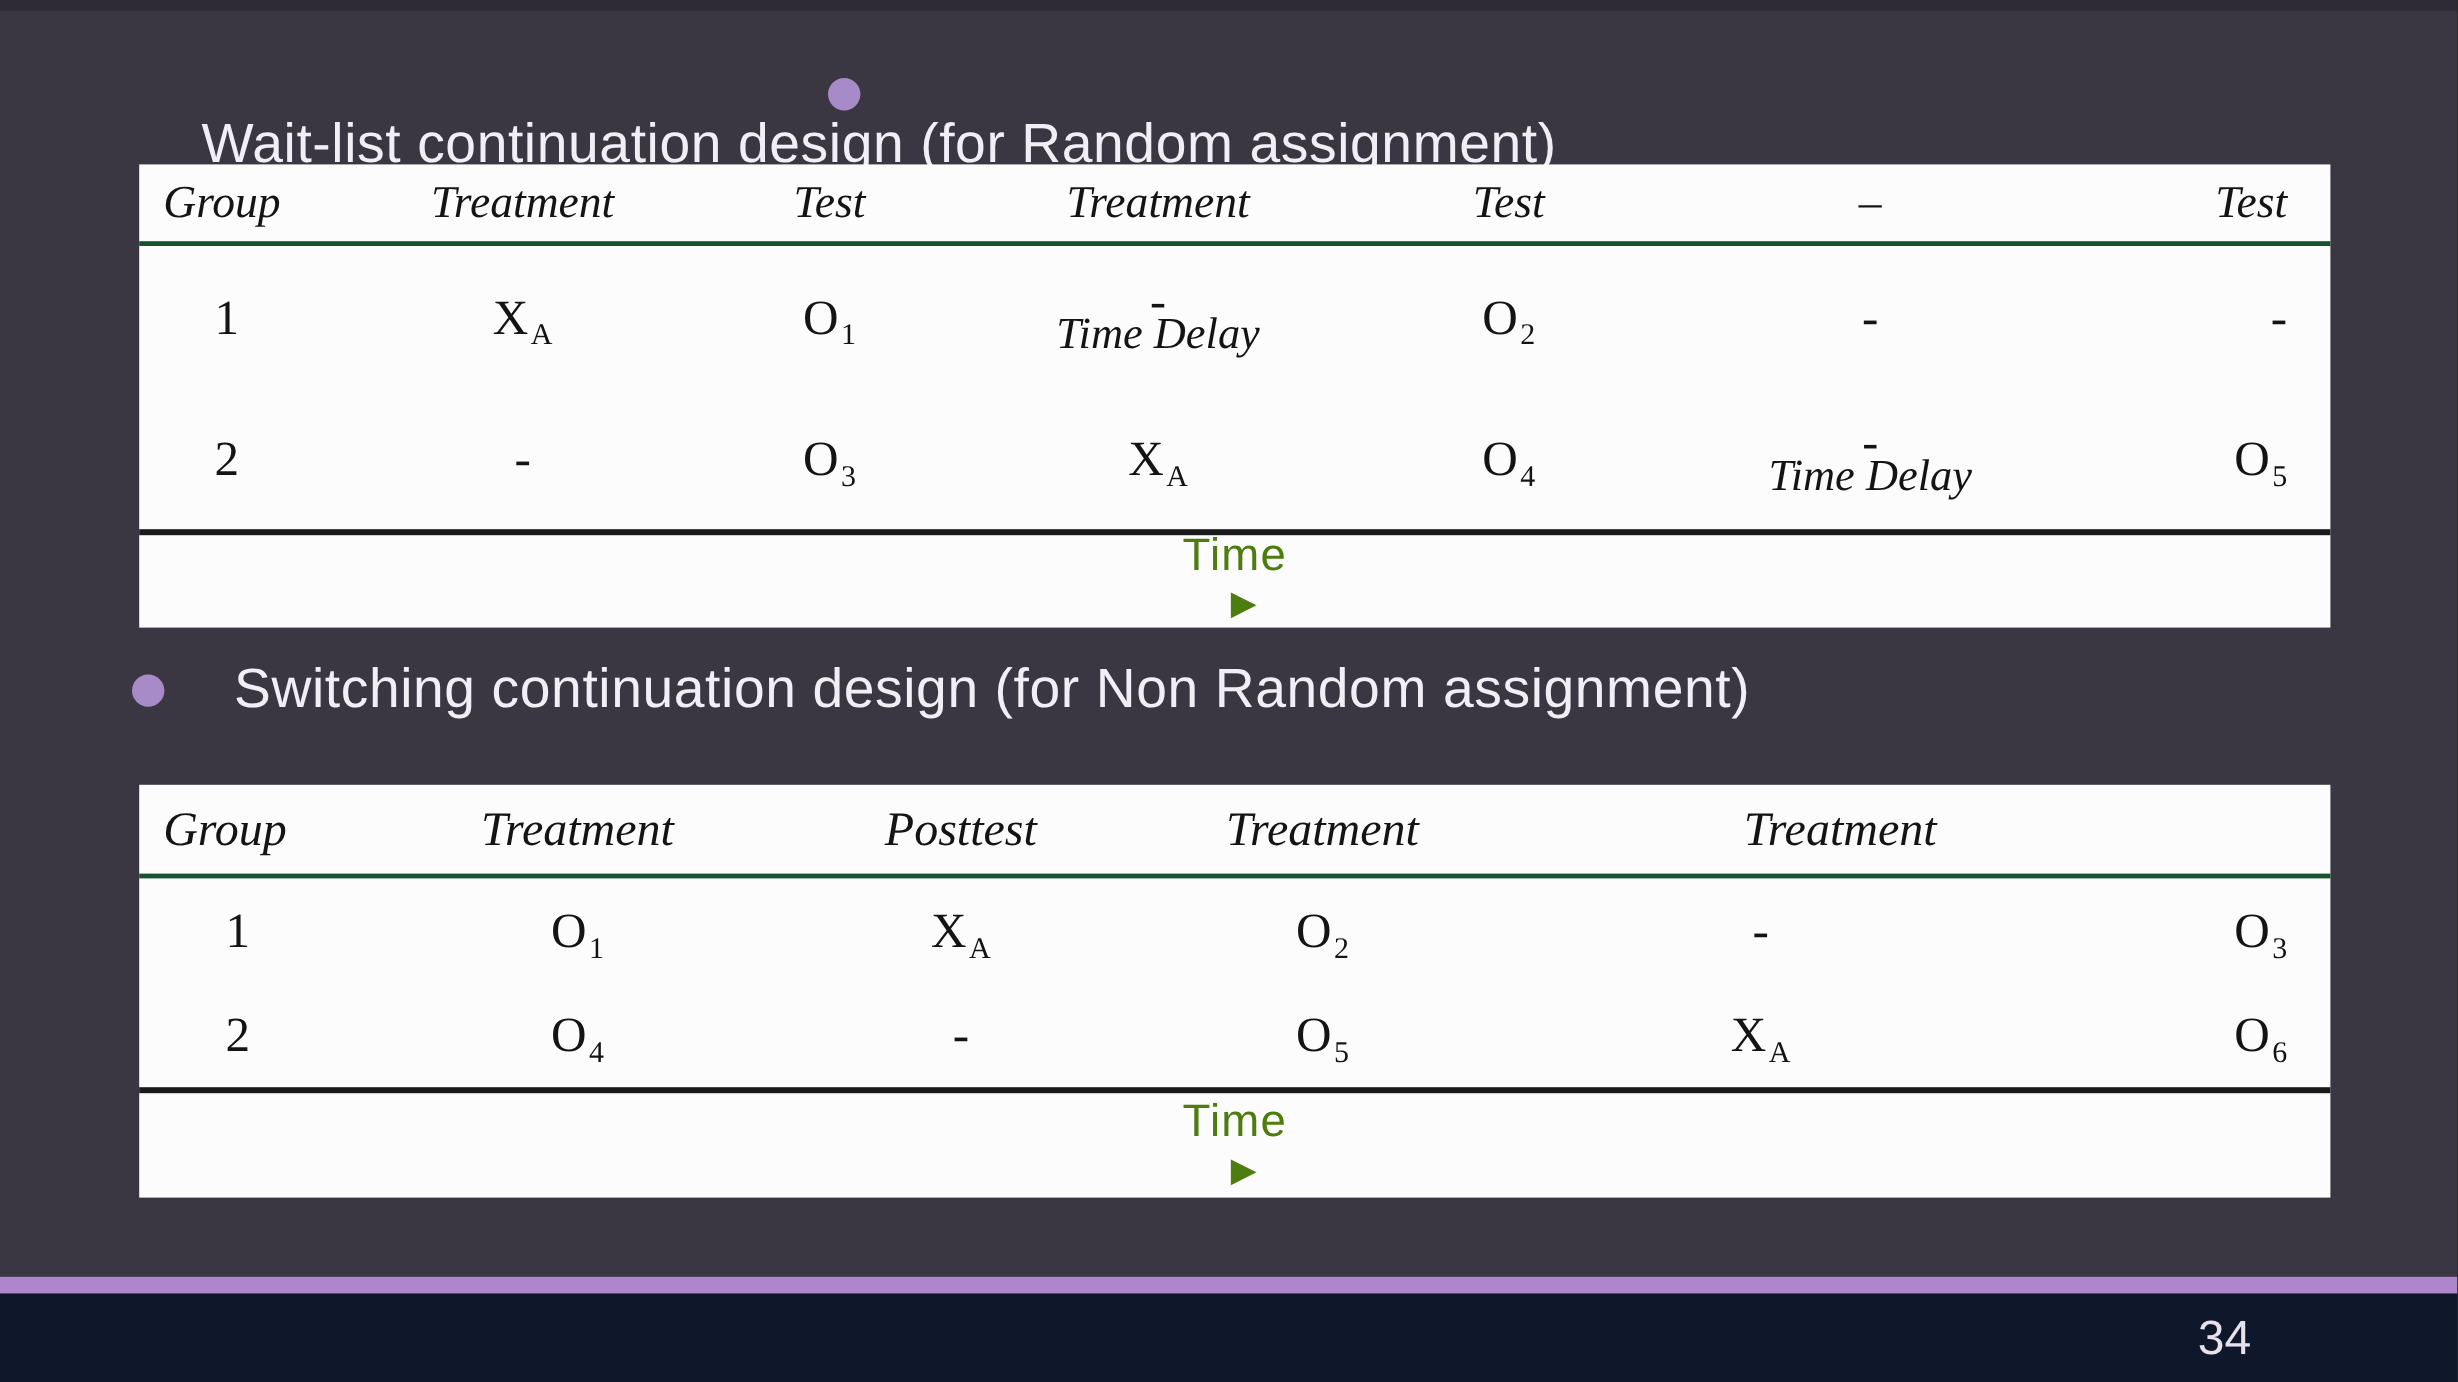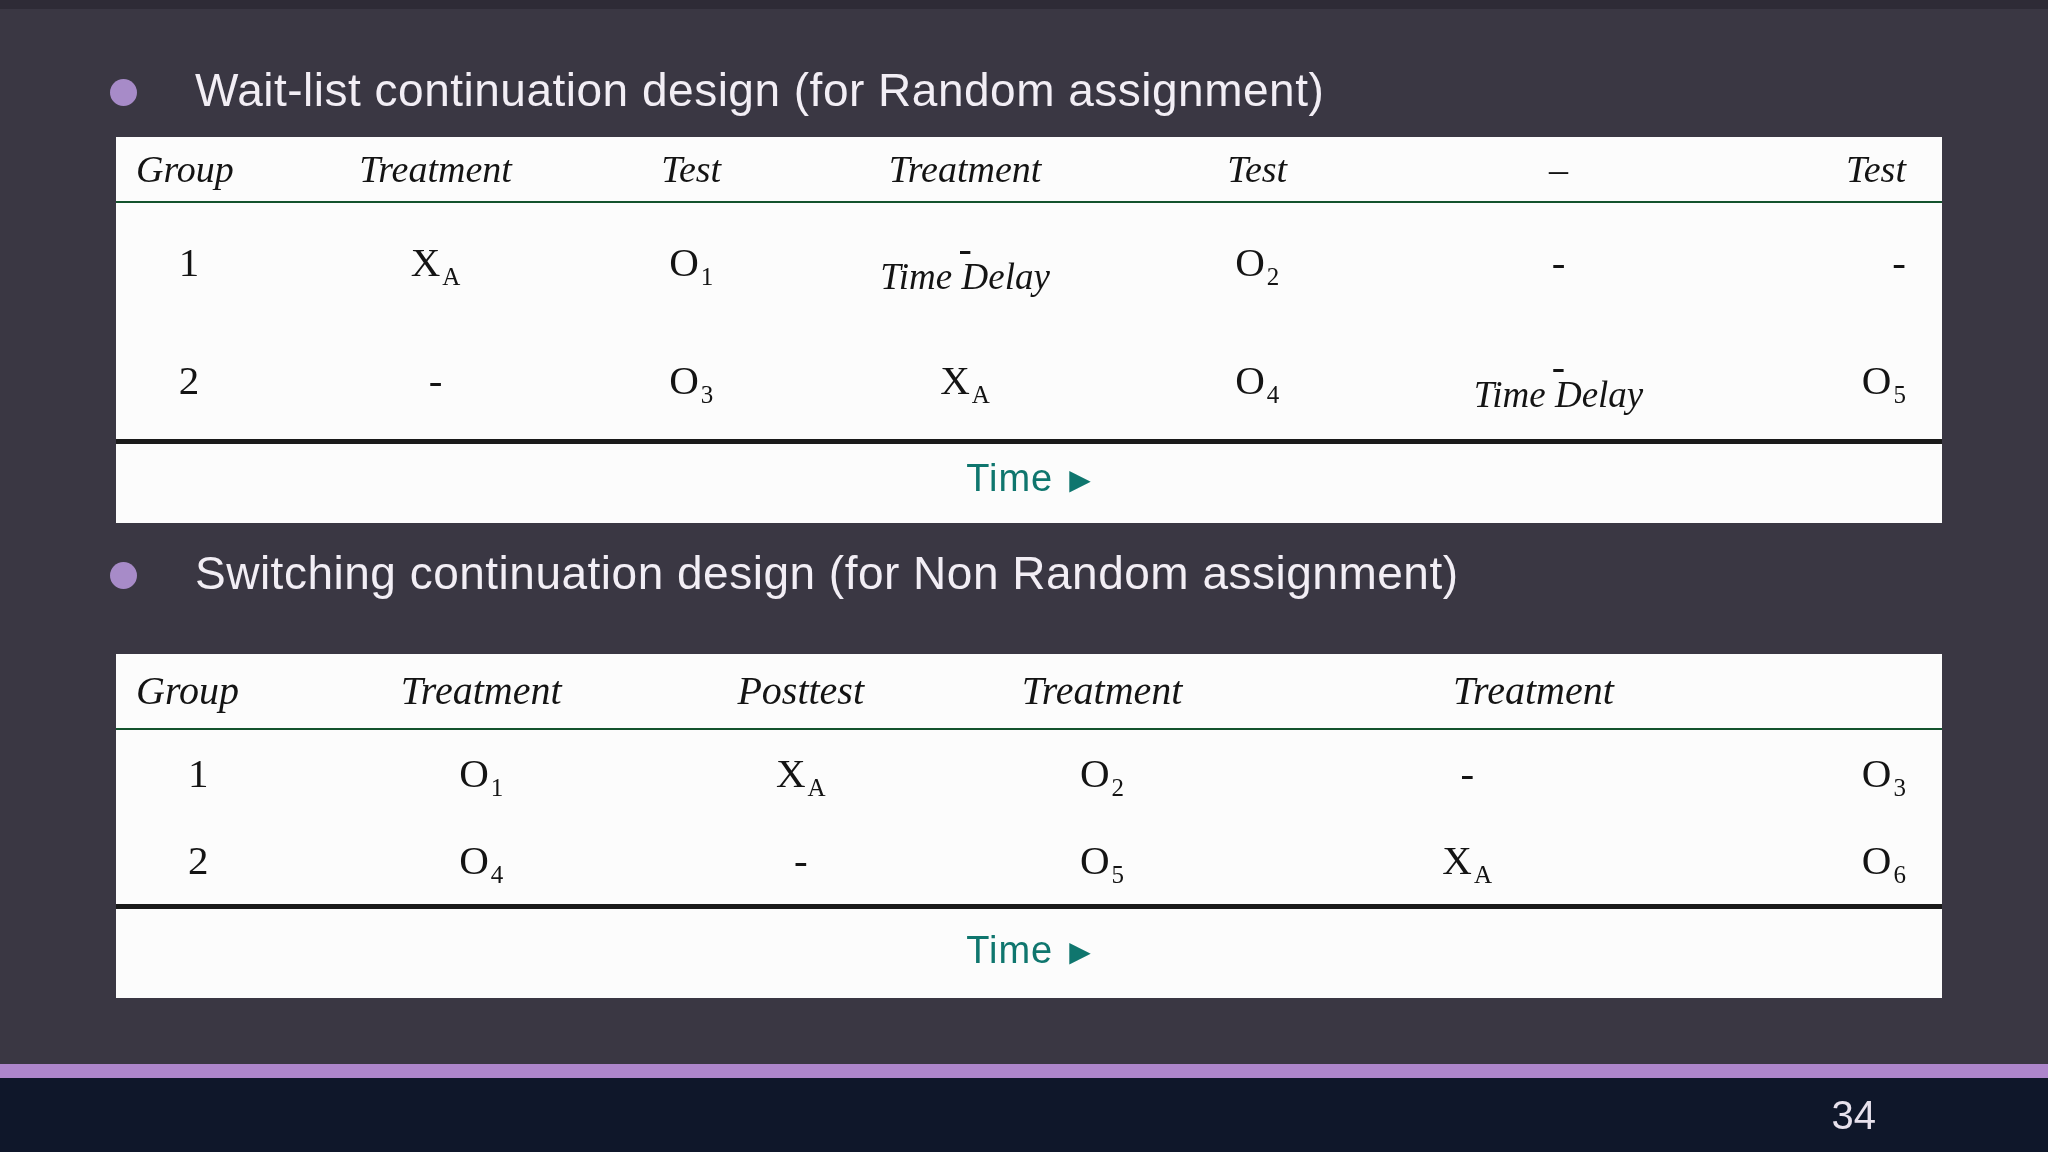--- a/index.html
+++ b/index.html
@@ -6,52 +6,52 @@
   .slide{
     position:relative;width:2048px;height:1152px;overflow:hidden;
     background:#3a3743;font-family:"Liberation Sans",sans-serif;
   }
   .top-edge{position:absolute;left:0;top:0;width:100%;height:9px;background:#2e2b36;}
 
   
   .bullet-line{position:absolute;left:110px;display:flex;align-items:center;color:#f2eef5;font-size:46px;letter-spacing:.5px;}
   .bullet-line .dot{width:27px;height:27px;border-radius:50%;background:#a78bc8;flex:0 0 auto;margin-top:5px;}
   .bullet-line .btext{margin-left:58px;white-space:nowrap;}
-  .b1{top:60px;height:60px;}
+  .b1{top:60px;height:60px;flex-direction:column;}
   .b2{top:543px;height:60px;}
 
   
   .tablebox{position:absolute;left:116px;width:1826px;background:#fcfcfc;color:#141414;font-family:"Liberation Serif",serif;}
   .t1{top:137px;height:386px;}
   .t2{top:654px;height:344px;}
 
   .grid{display:grid;align-items:center;}
   .g7{grid-template-columns:8% 19% 9% 21% 11% 22% 10%;}
   .g6{grid-template-columns:9% 22% 13% 20% 20% 16%;}
 
-  .thead{font-style:italic;border-bottom:2px solid #14532d;}
+  .thead{font-style:italic;border-bottom:4px solid #14532d;}
   .t1 .thead{height:64px;font-size:38px;}
   .t2 .thead{height:74px;font-size:40px;}
 
   .cell{text-align:center;line-height:1;}
   .cell.first{text-align:left;padding-left:20px;}
   .cell.last{text-align:right;padding-right:36px;}
 
   .tbody{border-bottom:5px solid #1a1a1a;}
   .trow{font-size:41px;}
   .t1 .trow{height:118px;}
   .t2 .trow{height:87px;}
   .sub{font-size:25px;position:relative;bottom:-9px;margin-left:2px;}
 
   .stack{display:flex;flex-direction:column;align-items:center;line-height:1.05;}
   .stack .sdash{font-size:40px;height:30px;}
   .stack .snote{font-style:italic;font-size:37px;}
 
   .timerow{display:flex;align-items:center;justify-content:center;
-    font-family:"Liberation Sans",sans-serif;font-size:38px;letter-spacing:1px;color:#0f766e;}
+    font-family:"Liberation Sans",sans-serif;font-size:38px;letter-spacing:1px;color:#4d7c0f;flex-direction:column;}
   .t1 .timerow{height:68px;}
   .t2 .timerow{height:82px;}
   .arrow{font-size:28px;margin-left:16px;position:relative;top:1px;}
 
   
   .footer-stripe{position:absolute;left:0;top:1064px;width:100%;height:14px;background:#ad86cb;}
   .footer-bar{position:absolute;left:0;top:1078px;width:100%;height:74px;background:#0f172a;
     display:flex;align-items:center;justify-content:flex-end;padding-right:172px;box-sizing:border-box;
     color:#e7e1ec;font-size:40px;}
 </style>

